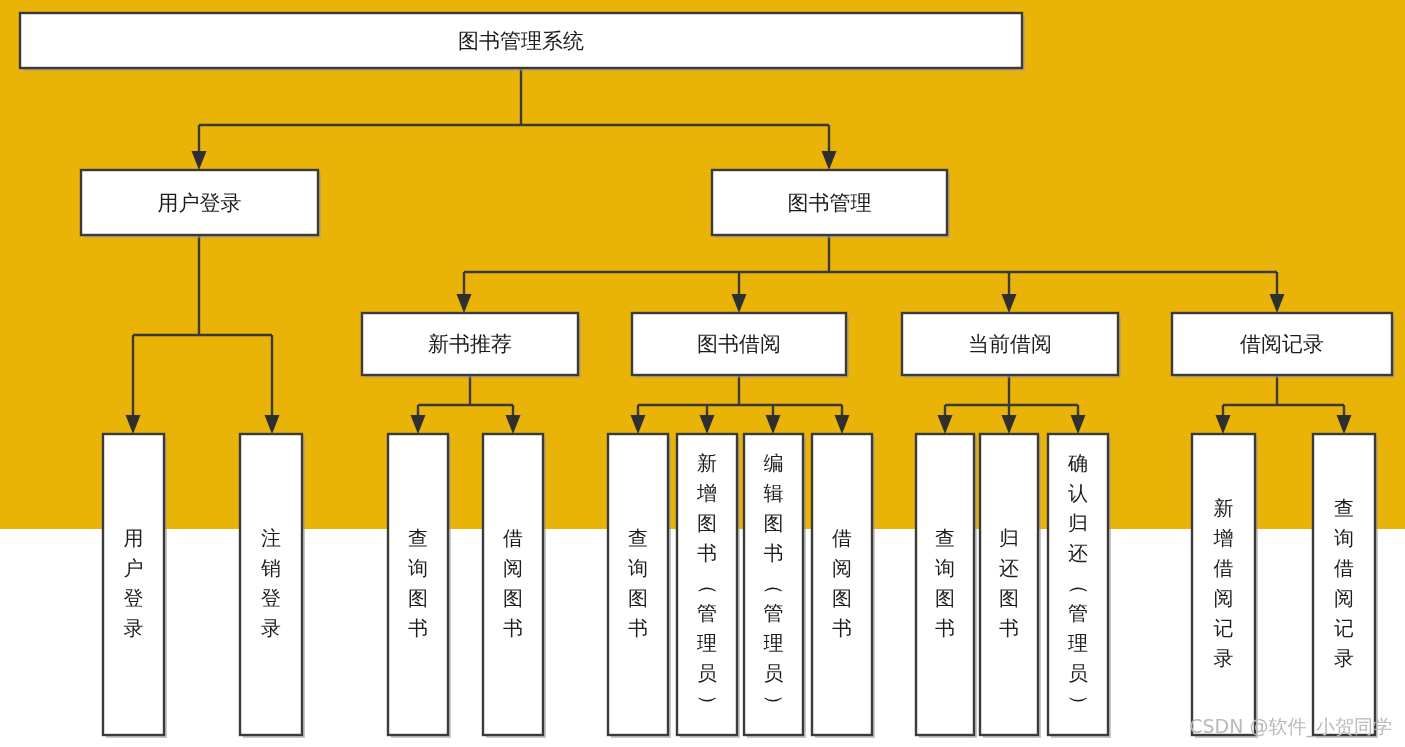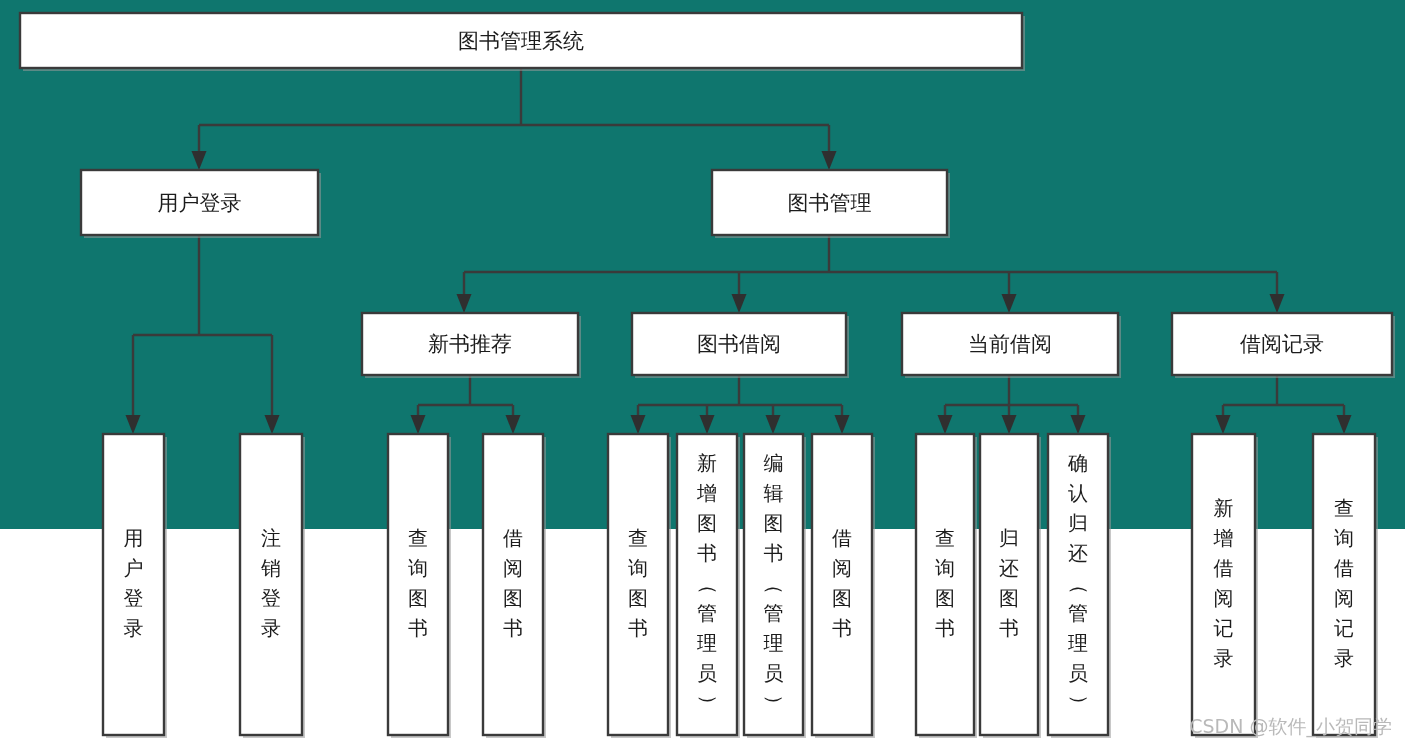--- a/index.html
+++ b/index.html
@@ -11,21 +11,21 @@
   body {
     width: 1405px;
     height: 747px;
     font-family: "DejaVu Sans", "Liberation Sans", sans-serif;
     overflow: hidden;
   }
   #diagram-root {
     position: relative;
     width: 1405px;
     height: 529px;
-    background: #0f766e;
+    background: #eab308;
   }
   svg.diagram-canvas {
     position: absolute;
     top: 0;
     left: 0;
     width: 1405px;
     height: 747px;
     display: block;
   }
   .node-box {

